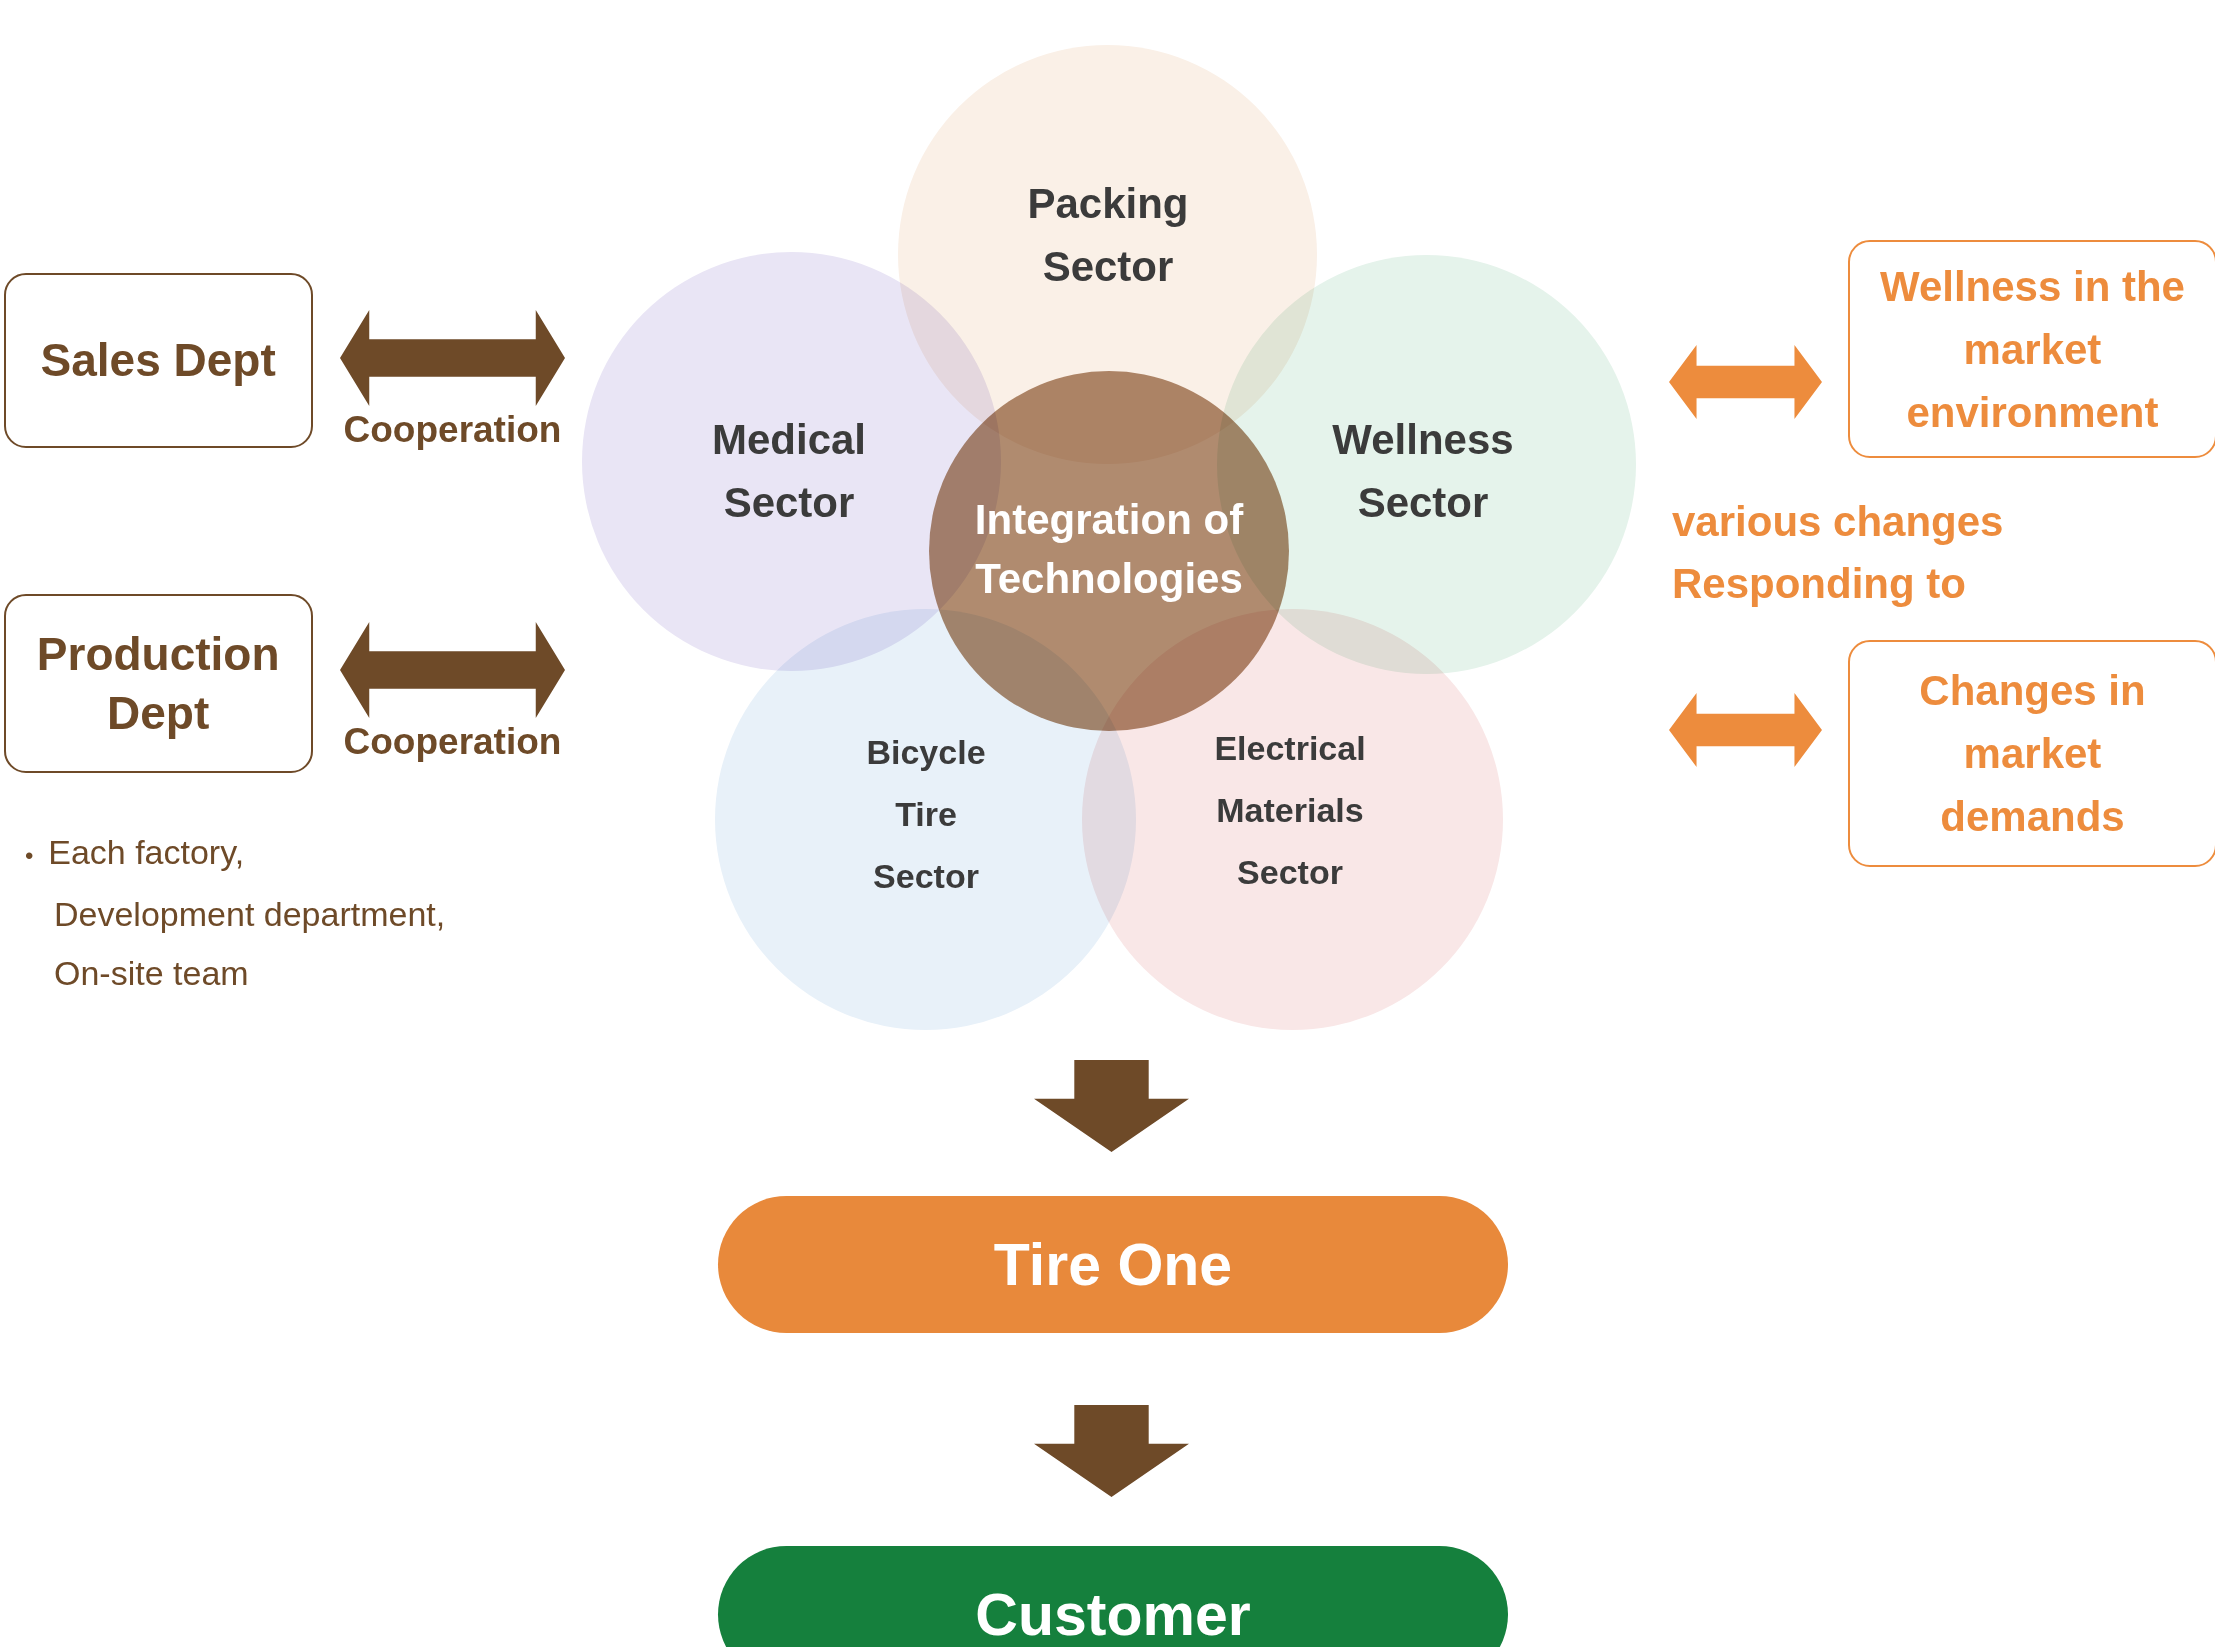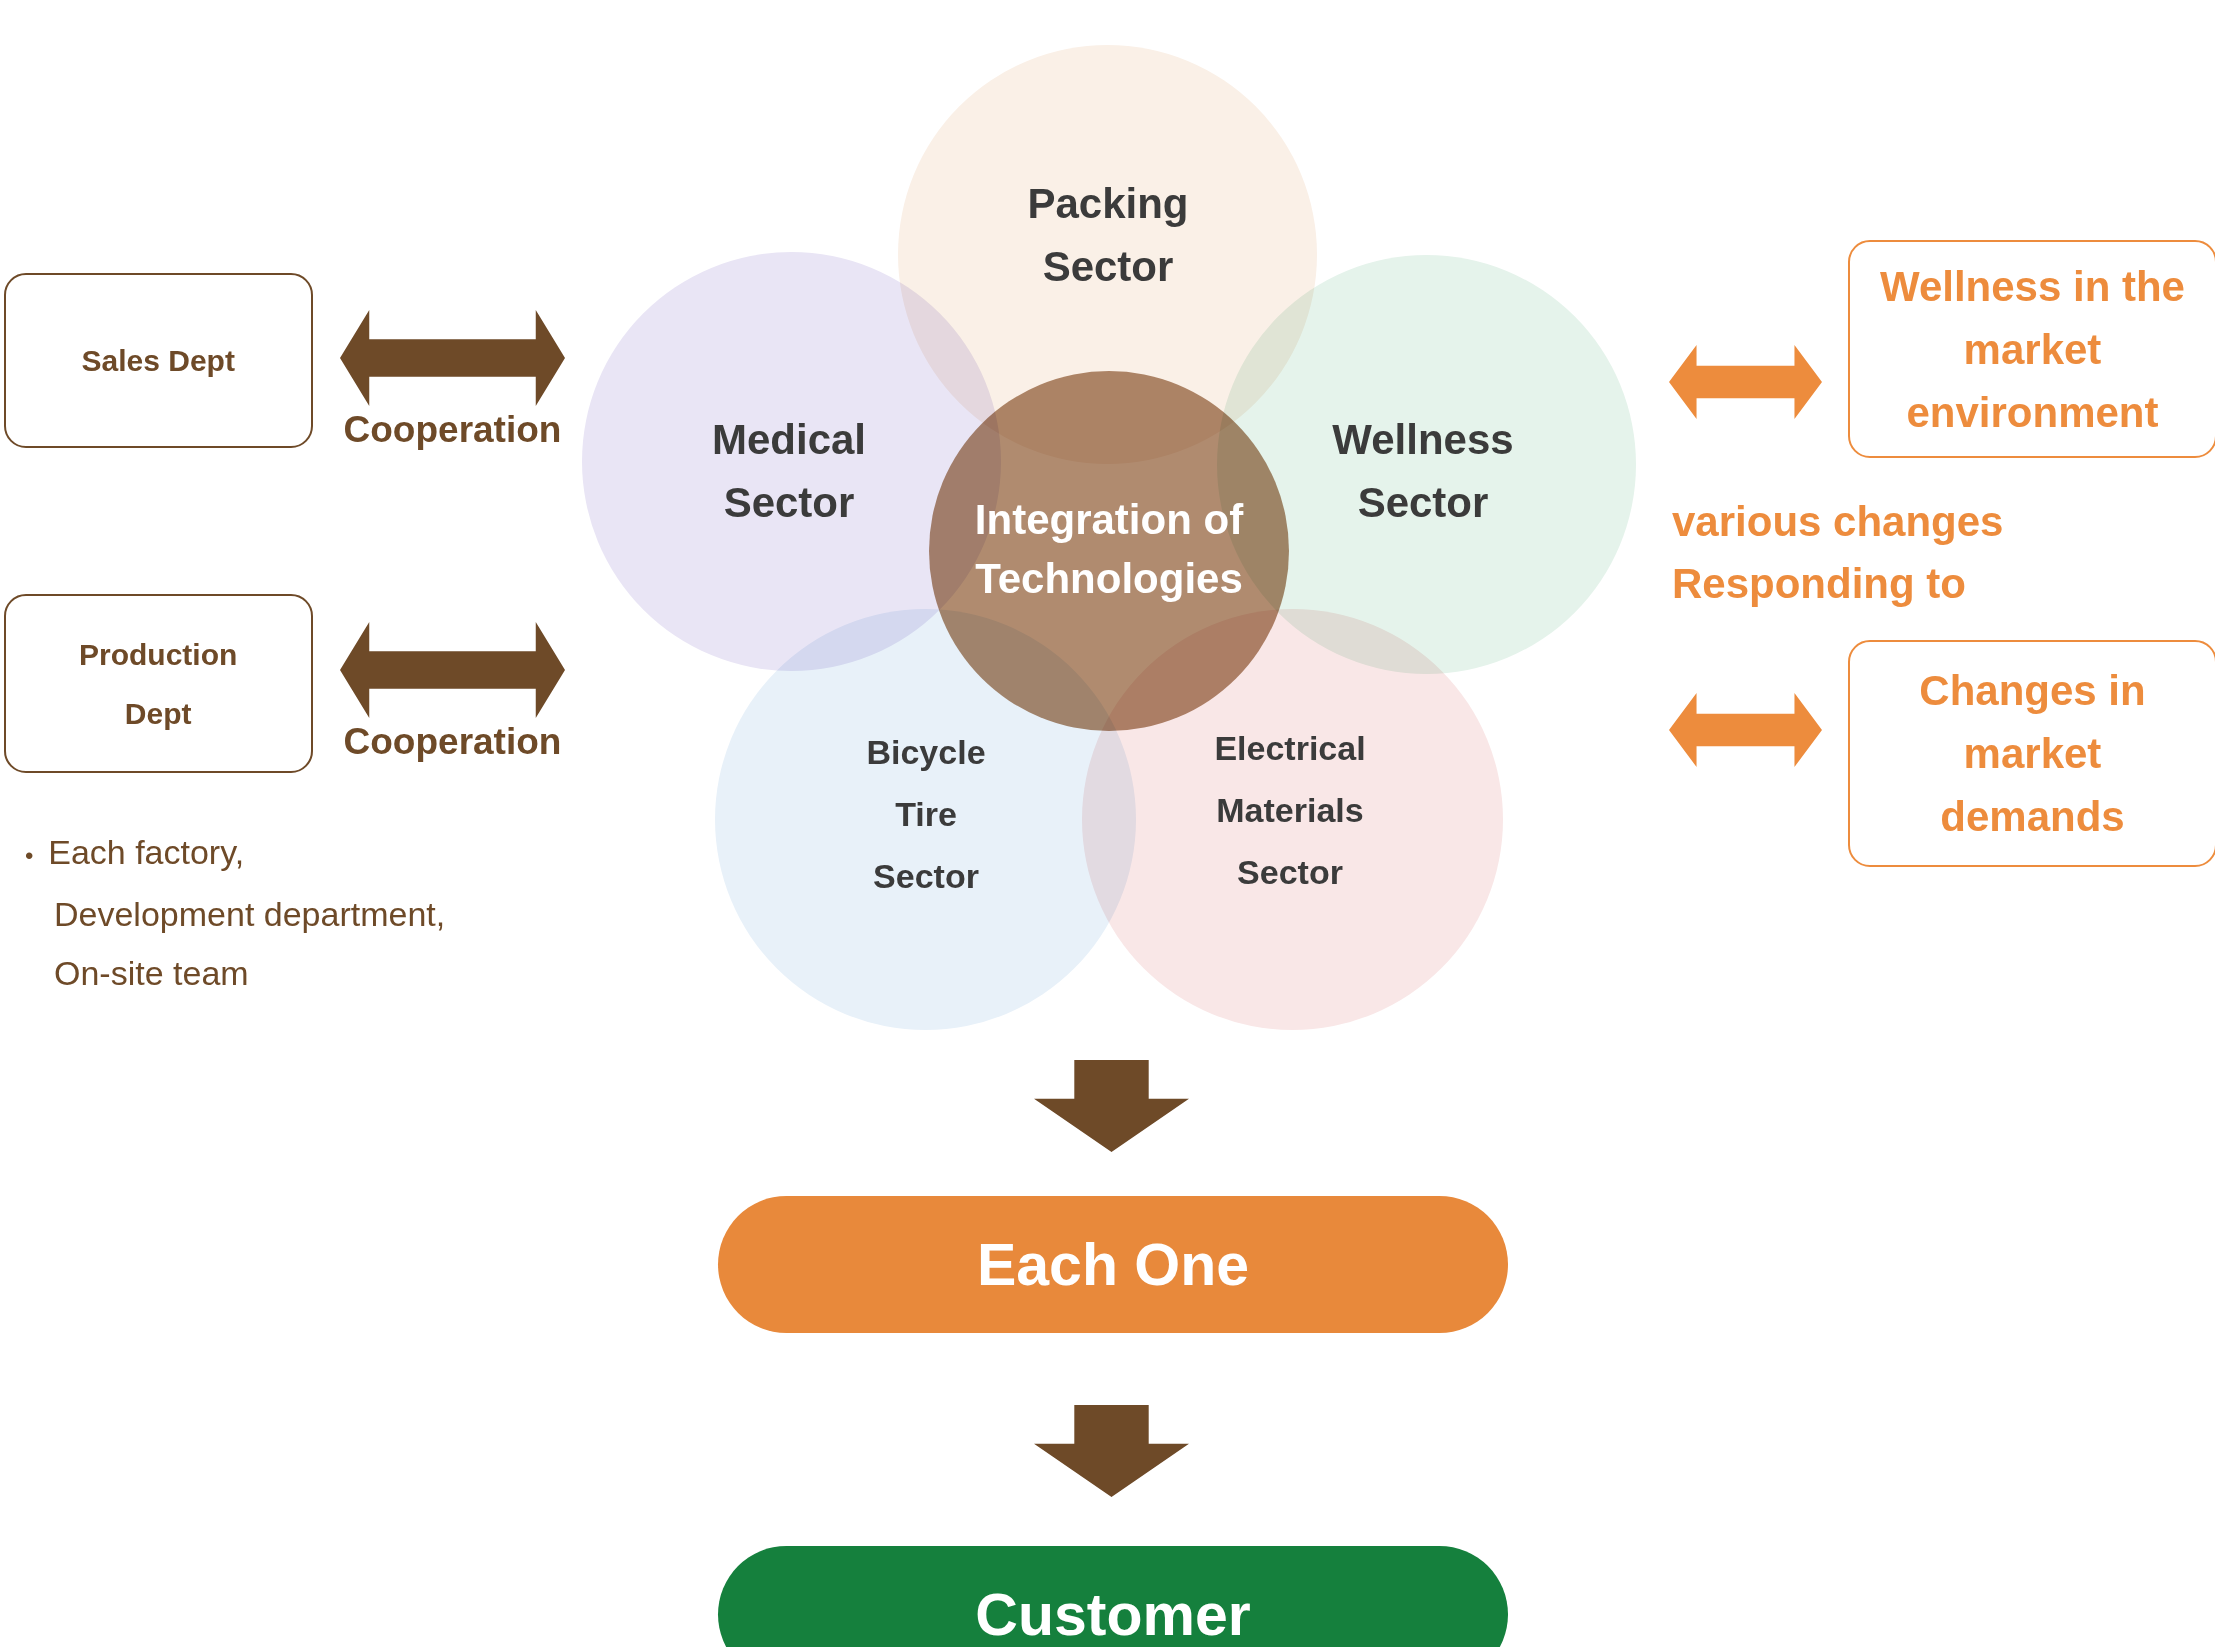--- a/index.html
+++ b/index.html
@@ -19,21 +19,21 @@
   .label{position:absolute;transform:translate(-50%,-50%);text-align:center;
          font-weight:700;color:#3B3B3B;z-index:6;white-space:nowrap;}
   .sector-2{font-size:42px;line-height:63px;}
   .sector-3{font-size:34px;line-height:62px;}
   .center-label{font-size:42px;line-height:59px;color:#ffffff;text-align:center;}
 
   
   .box{position:absolute;background:#ffffff;border-radius:22px;display:flex;
        flex-direction:column;align-items:center;justify-content:center;
        text-align:center;font-weight:700;z-index:4;}
-  .bbox{border:2.8px solid #6E4A28;color:#6E4A28;font-size:30px;line-height:59px;}
+  .bbox{border:2.8px solid #6E4A28;color:#6E4A28;font-size:46px;line-height:59px;}
   .obox{border:2.8px solid #ED8C3D;color:#ED8C3D;font-size:42px;line-height:63px;}
   .sales-box{left:3.7px;top:231px;width:305px;height:171px;}
   .production-box{left:3.7px;top:552px;width:305px;height:175px;}
   .env-box{left:1848px;top:198px;width:365px;height:214px;}
   .demand-box{left:1848px;top:598px;width:365px;height:223px;}
 
   
   .h-arrow{position:absolute;z-index:3;}
   .h-arrow.brown{background:#6E4A28;width:225px;height:96px;
     clip-path:polygon(0 50%,13% 0,13% 30.5%,87% 30.5%,87% 0,100% 50%,87% 100%,87% 69.5%,13% 69.5%,13% 100%);}
@@ -140,21 +140,21 @@
 
   <div class="h-arrow orange arrow-demand"></div>
   <div class="box obox demand-box">
     <div>Changes in</div>
     <div>market</div>
     <div>demands</div>
   </div>
 
   <div class="down-arrow down-arrow-1"></div>
   <div class="pill pill-orange">
-    <span>Each One</span>
+    <span>Tire One</span>
   </div>
   <div class="down-arrow down-arrow-2"></div>
   <div class="pill pill-brown">
     <span>Customer</span>
   </div>
 
 </div>
 
 
 </body></html>

